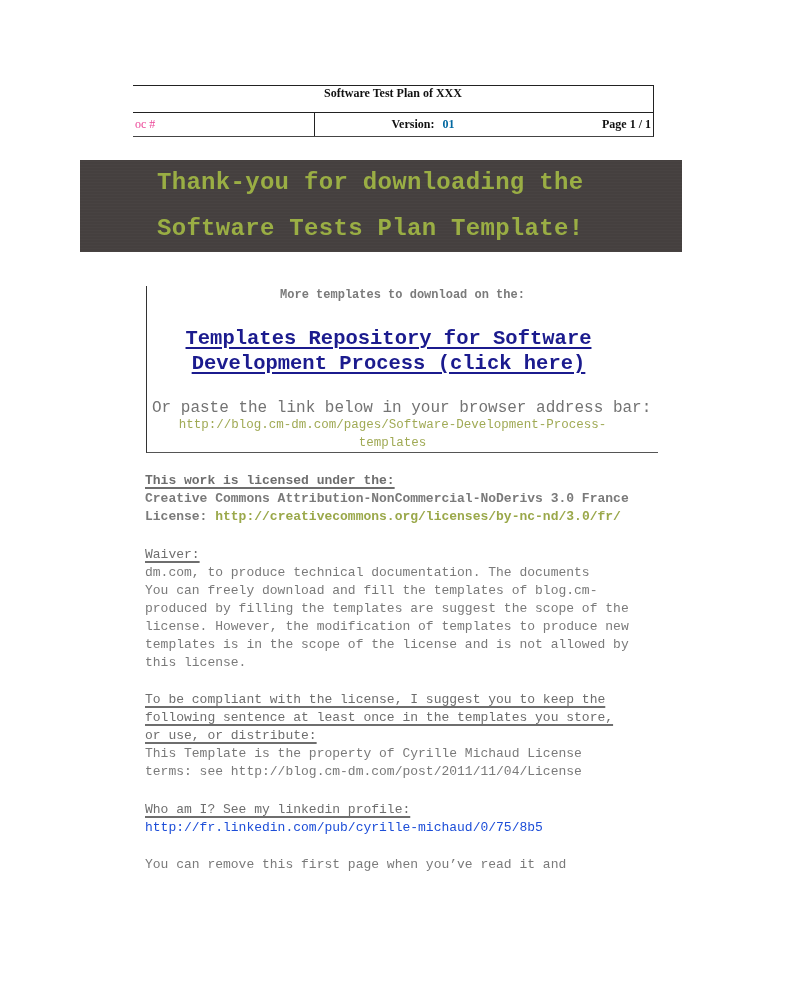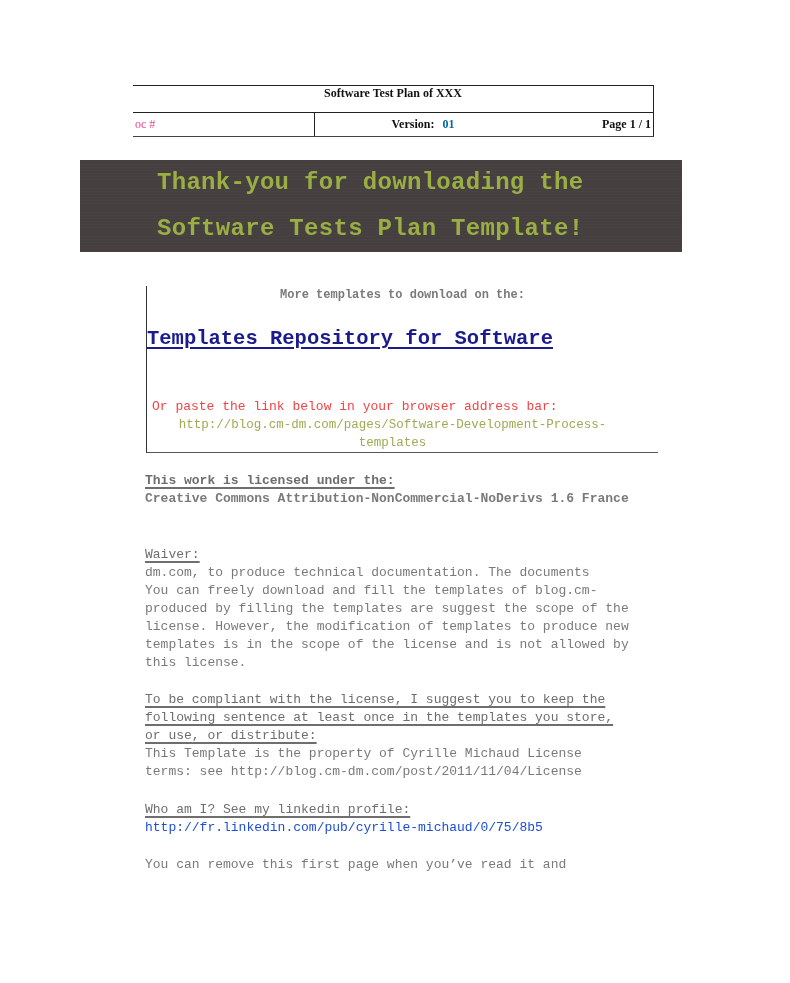--- a/index.html
+++ b/index.html
@@ -43,26 +43,26 @@
   
   .box {
     position: absolute; left: 146px; top: 286px; width: 512px; height: 167px;
     border-left: 1.5px solid #333; border-bottom: 1.5px solid #555; box-sizing: border-box;
   }
   .box .more {
     position: absolute; left: 0; right: 0; top: 2px; text-align: center;
     font-weight: bold; font-size: 12px; color: #7a7a7a;
   }
   .box .repo {
-    position: absolute; left: 0; right: 28px; top: 40px; 
+    position: absolute; left: 0; right: 28px; top: 40px; text-align: center;
     font-weight: bold; font-size: 20.5px; line-height: 25px; color: #1b1b8e;
     text-decoration: underline; text-underline-offset: 3px; text-decoration-thickness: 2px;
   }
   .box .paste {
-    position: absolute; left: 5px; top: 113px; font-size: 13px; color: #ef4444; white-space: nowrap;
+    position: absolute; left: 5px; top: 113px; font-size: 16px; color: #737373; white-space: nowrap;
   }
   .box .url {
     position: absolute; left: 0; right: 20px; top: 130px; text-align: center;
     font-size: 12.5px; line-height: 18px; color: #a0aa55;
   }
 
   .sec { position: absolute; left: 145px; font-size: 13px; line-height: 18px; color: #7a7a7a; white-space: nowrap; }
   .sec .h { font-weight: bold; text-decoration: underline; text-underline-offset: 3px; text-decoration-thickness: 2px; color: #6e6e6e; }
   .sec .bold { font-weight: bold; }
   .sec .link { color: #9aa84a; font-weight: bold; }
@@ -92,31 +92,35 @@
 
 <div class="banner">
   <div class="line l1">Thank-you for downloading the</div>
   <div class="line l2">Software Tests Plan Template!</div>
 </div>
 
 <div class="box">
   <div class="more">More templates to download on the:</div>
   <a class="repo">
     <div>Templates Repository for Software</div>
+    <div>Development Process (click here)</div>
   </a>
   <div class="paste">Or paste the link below in your browser address bar:</div>
   <div class="url">
     <div>http://blog.cm-dm.com/pages/Software-Development-Process-</div>
     <div>templates</div>
   </div>
 </div>
 
 <div class="sec" style="top:472px;">
   <div><span class="h">This work is licensed under the:</span></div>
-  <div class="bold">Creative Commons Attribution-NonCommercial-NoDerivs 1.6 France</div>
+  <div class="bold">Creative Commons Attribution-NonCommercial-NoDerivs 3.0 France</div>
+  <div class="bold">
+    <span>License: </span><span class="link">http://creativecommons.org/licenses/by-nc-nd/3.0/fr/</span>
+  </div>
 </div>
 
 <div class="sec" style="top:546px;">
   <div><span class="h" style="font-weight:normal">Waiver:</span></div>
   <div>dm.com, to produce technical documentation. The documents</div>
   <div>You can freely download and fill the templates of blog.cm-</div>
   <div>produced by filling the templates are suggest the scope of the</div>
   <div>license. However, the modification of templates to produce new</div>
   <div>templates is in the scope of the license and is not allowed by</div>
   <div>this license.</div>

